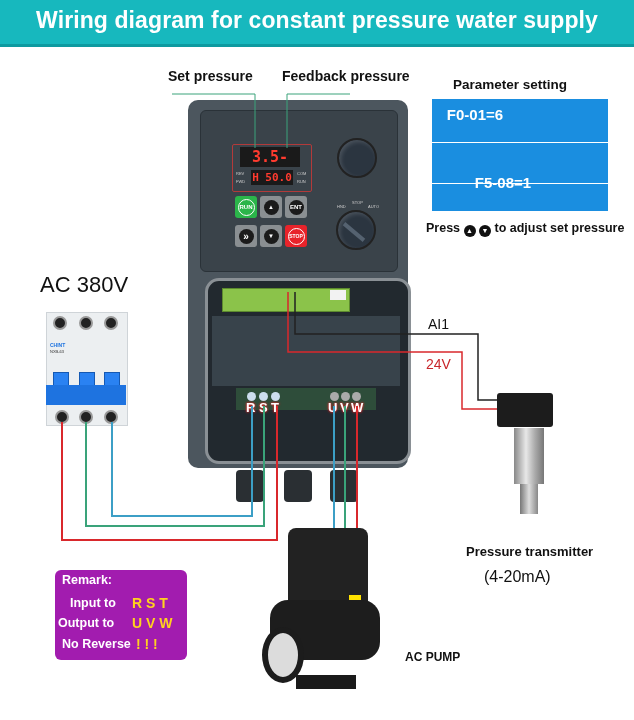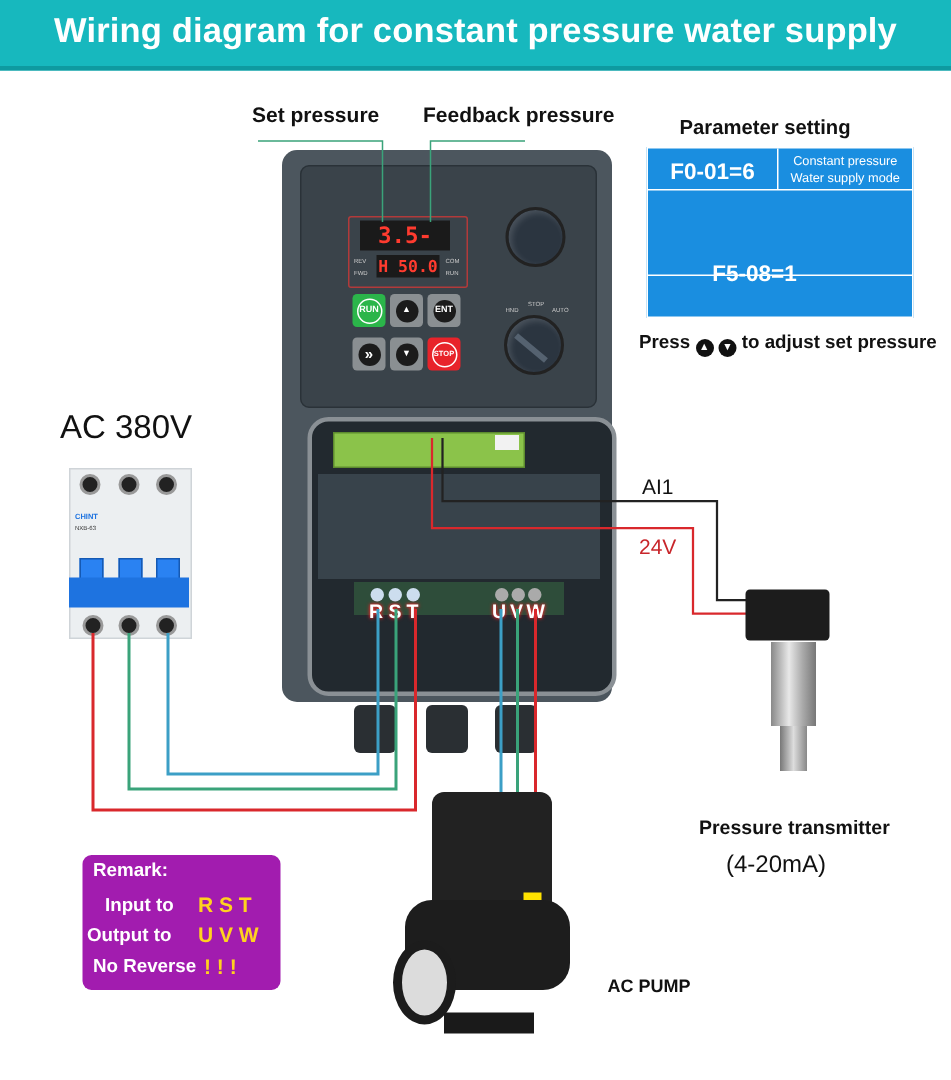--- a/index.html
+++ b/index.html
@@ -117,23 +117,22 @@
 <div class="abs term-letter" style="left:271px;top:400px;">T</div>
 <div class="abs term-letter" style="left:328px;top:400px;">U</div>
 <div class="abs term-letter" style="left:340px;top:400px;">V</div>
 <div class="abs term-letter" style="left:351px;top:400px;">W</div>
 <div class="abs gland" style="left:236px;top:470px;"></div>
 <div class="abs gland" style="left:284px;top:470px;"></div>
 <div class="abs gland" style="left:330px;top:470px;"></div>
 
 <div class="abs lbl" style="left:453px;top:77px;font-size:13.5px;">Parameter setting</div>
 <div class="abs ptable">
-  <div class="prow" style="top:0;height:28px;">
+  <div class="prow" style="top:0;height:44px;">
     <div class="pcode" style="top:7px;">F0-01=6</div>
-    <div class="pdesc">Constant pressure Water supply mode</div>
   </div>
   <div class="prow" style="top:59px;height:26px;">
     <div class="pcode" style="top:16px;margin-left:28px;">F5-08=1</div>
   </div>
 </div>
 <div class="abs press-line">
   <span>Press</span>
   <span class="circ-icon">▲</span>
   <span class="circ-icon">▼</span>
   <span>to adjust set pressure</span>

